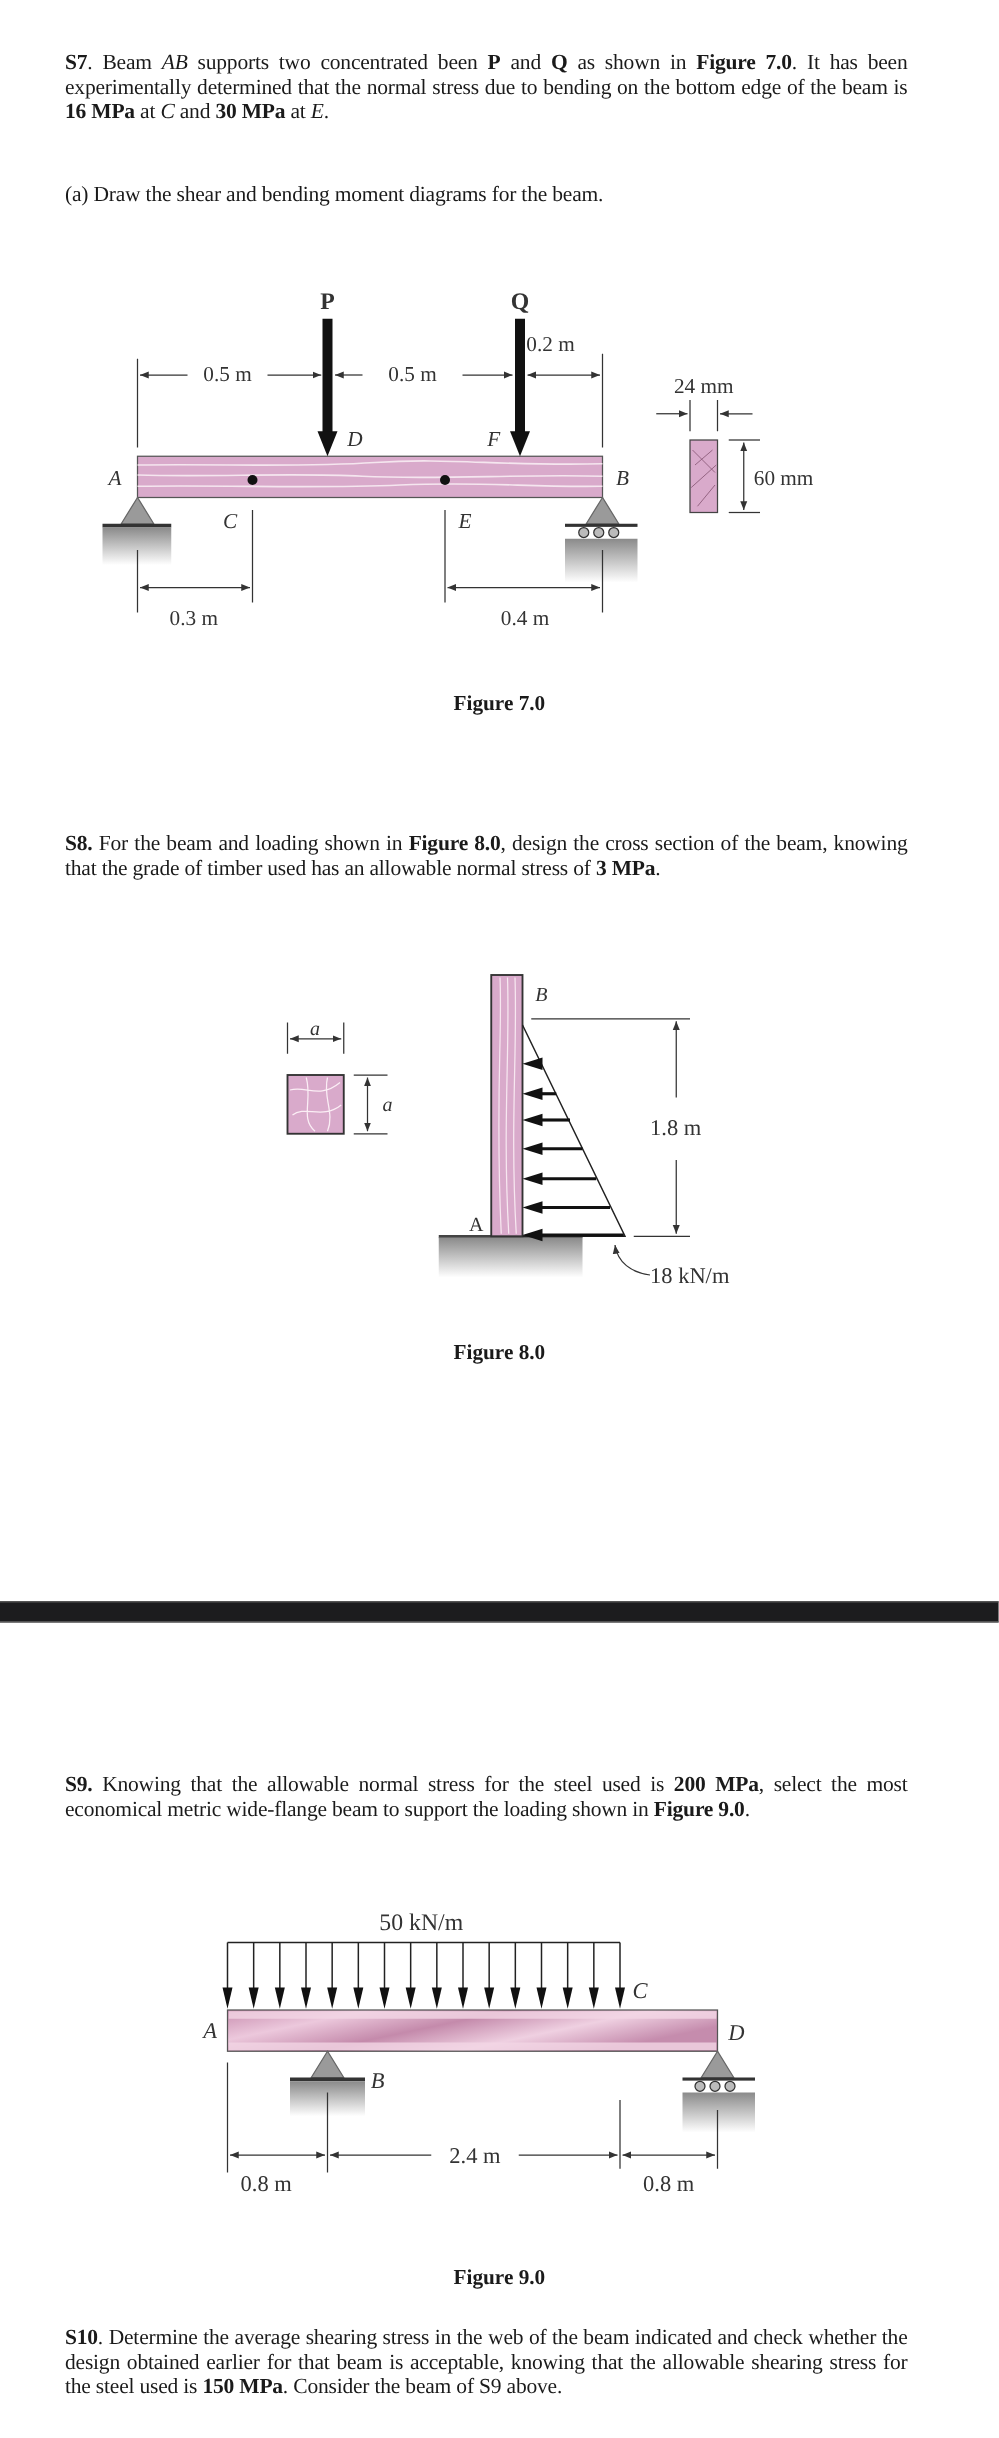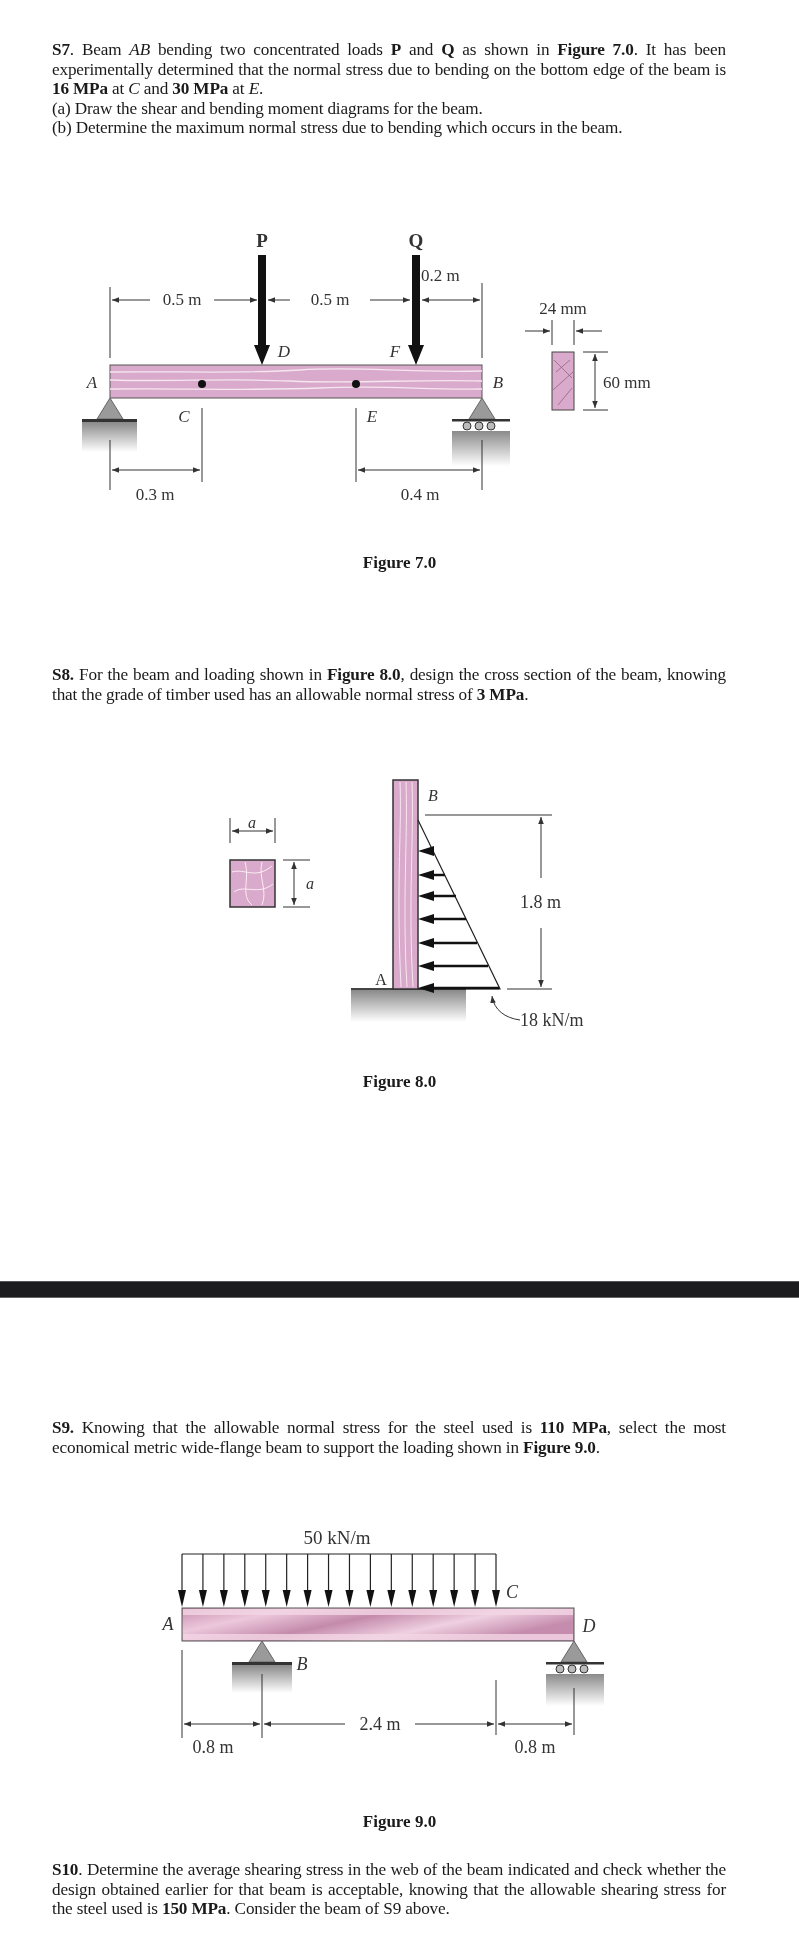--- a/index.html
+++ b/index.html
@@ -8,41 +8,40 @@
       font-family: "Liberation Serif", "DejaVu Serif", serif;
       color: #1a1a1a;
     }
     .para {
       position: absolute; left: 52px; width: 674px;
       font-size: 17.2px; line-height: 19.6px; text-align: justify;
       letter-spacing: -0.15px;
     }
     .para b { font-weight: bold; font-family: Liberation Serif, serif; }
     .para i { font-style: italic; }
-    .line { display: block; }
+    .line { display: block; margin-top: 47px; }
     .caption {
       position: absolute; left: 0; width: 799px; text-align: center;
       font-weight: bold; font-size: 17px;
     }
     svg { position: absolute; overflow: visible; }
     svg text { font-family: "Liberation Serif", "DejaVu Serif", serif; fill: #333; }
     .separator {
       position: absolute; left: 0; top: 1281px; width: 799px; height: 15px;
       background: #1c1c1e; border-top: 1px solid #555; border-bottom: 1px solid #666;
     }
   </style>
 </head>
 <body>
 
 <div class="para" style="top:40px;">
   <span>
-    <b>S7</b><span>. Beam </span><i>AB</i><span> bending two concentrated loads </span><b>P</b><span> and </span><b>Q</b><span> as shown in </span><b>Figure 7.0</b><span>. It has been experimentally determined that the normal stress due to bending on the bottom edge of the beam is </span><b>16 MPa</b><span> at </span><i>C</i><span> and </span><b>30 MPa</b><span> at </span><i>E</i><span>.</span>
+    <b>S7</b><span>. Beam </span><i>AB</i><span> supports two concentrated been </span><b>P</b><span> and </span><b>Q</b><span> as shown in </span><b>Figure 7.0</b><span>. It has been experimentally determined that the normal stress due to bending on the bottom edge of the beam is </span><b>16 MPa</b><span> at </span><i>C</i><span> and </span><b>30 MPa</b><span> at </span><i>E</i><span>.</span>
   </span>
   <span class="line">(a) Draw the shear and bending moment diagrams for the beam.</span>
-  <span class="line">(b) Determine the maximum normal stress due to bending which occurs in the beam.</span>
 </div>
 
 <svg style="left:0;top:0;" width="799" height="560">
   <defs>
     <linearGradient id="ground" x1="0" y1="0" x2="0" y2="1">
       <stop offset="0" stop-color="#8a8a8a"></stop>
         <stop offset="1" stop-color="#ffffff"></stop>
     </linearGradient>
     <linearGradient id="steel" x1="0" y1="0" x2="1" y2="0.4">
       <stop offset="0" stop-color="#c98fb0"></stop>
@@ -199,21 +198,21 @@
   <text x="520" y="908" font-size="18">1.8 m</text>
   <text x="520" y="1026" font-size="18">18 kN/m</text>
   <text x="381" y="985" text-anchor="middle" font-size="16">A</text>
   <text x="433" y="801" text-anchor="middle" font-size="16" font-style="italic">B</text>
 </svg>
 <div class="caption" style="top:1072px;">Figure 8.0</div>
 
 <div class="separator"></div>
 
 <div class="para" style="top:1418px;">
-  <b>S9.</b><span> Knowing that the allowable normal stress for the steel used is </span><b>110 MPa</b><span>, select the most economical metric wide-flange beam to support the loading shown in </span><b>Figure 9.0</b><span>.</span>
+  <b>S9.</b><span> Knowing that the allowable normal stress for the steel used is </span><b>200 MPa</b><span>, select the most economical metric wide-flange beam to support the loading shown in </span><b>Figure 9.0</b><span>.</span>
 </div>
 
 <svg style="left:0;top:0;" width="799" height="1800">
 
   <g>
     <line x1="182" y1="1554" x2="496" y2="1554" stroke="#222" stroke-width="1.2"></line>
     <g id="udl" stroke="#222" stroke-width="1.2">
         <line x1="182" y1="1554" x2="182" y2="1592"></line>
         <path d="M178,1590 L186,1590 L182,1607 Z" fill="#111" stroke="none"></path>
         <line x1="202.93333333333334" y1="1554" x2="202.93333333333334" y2="1592"></line>

